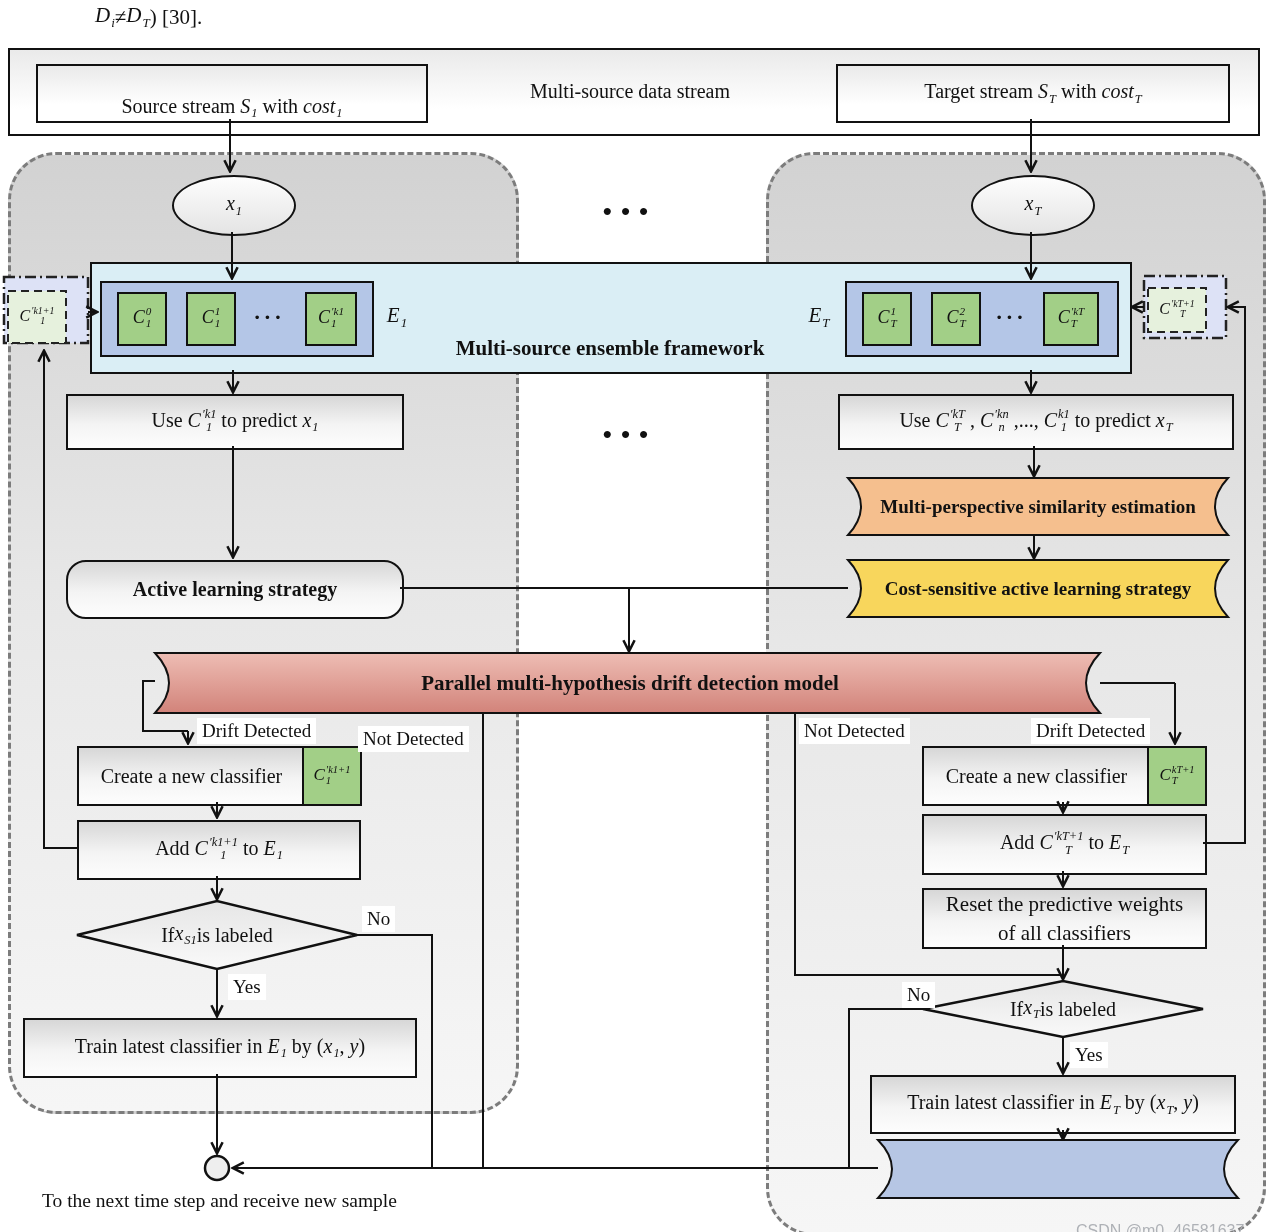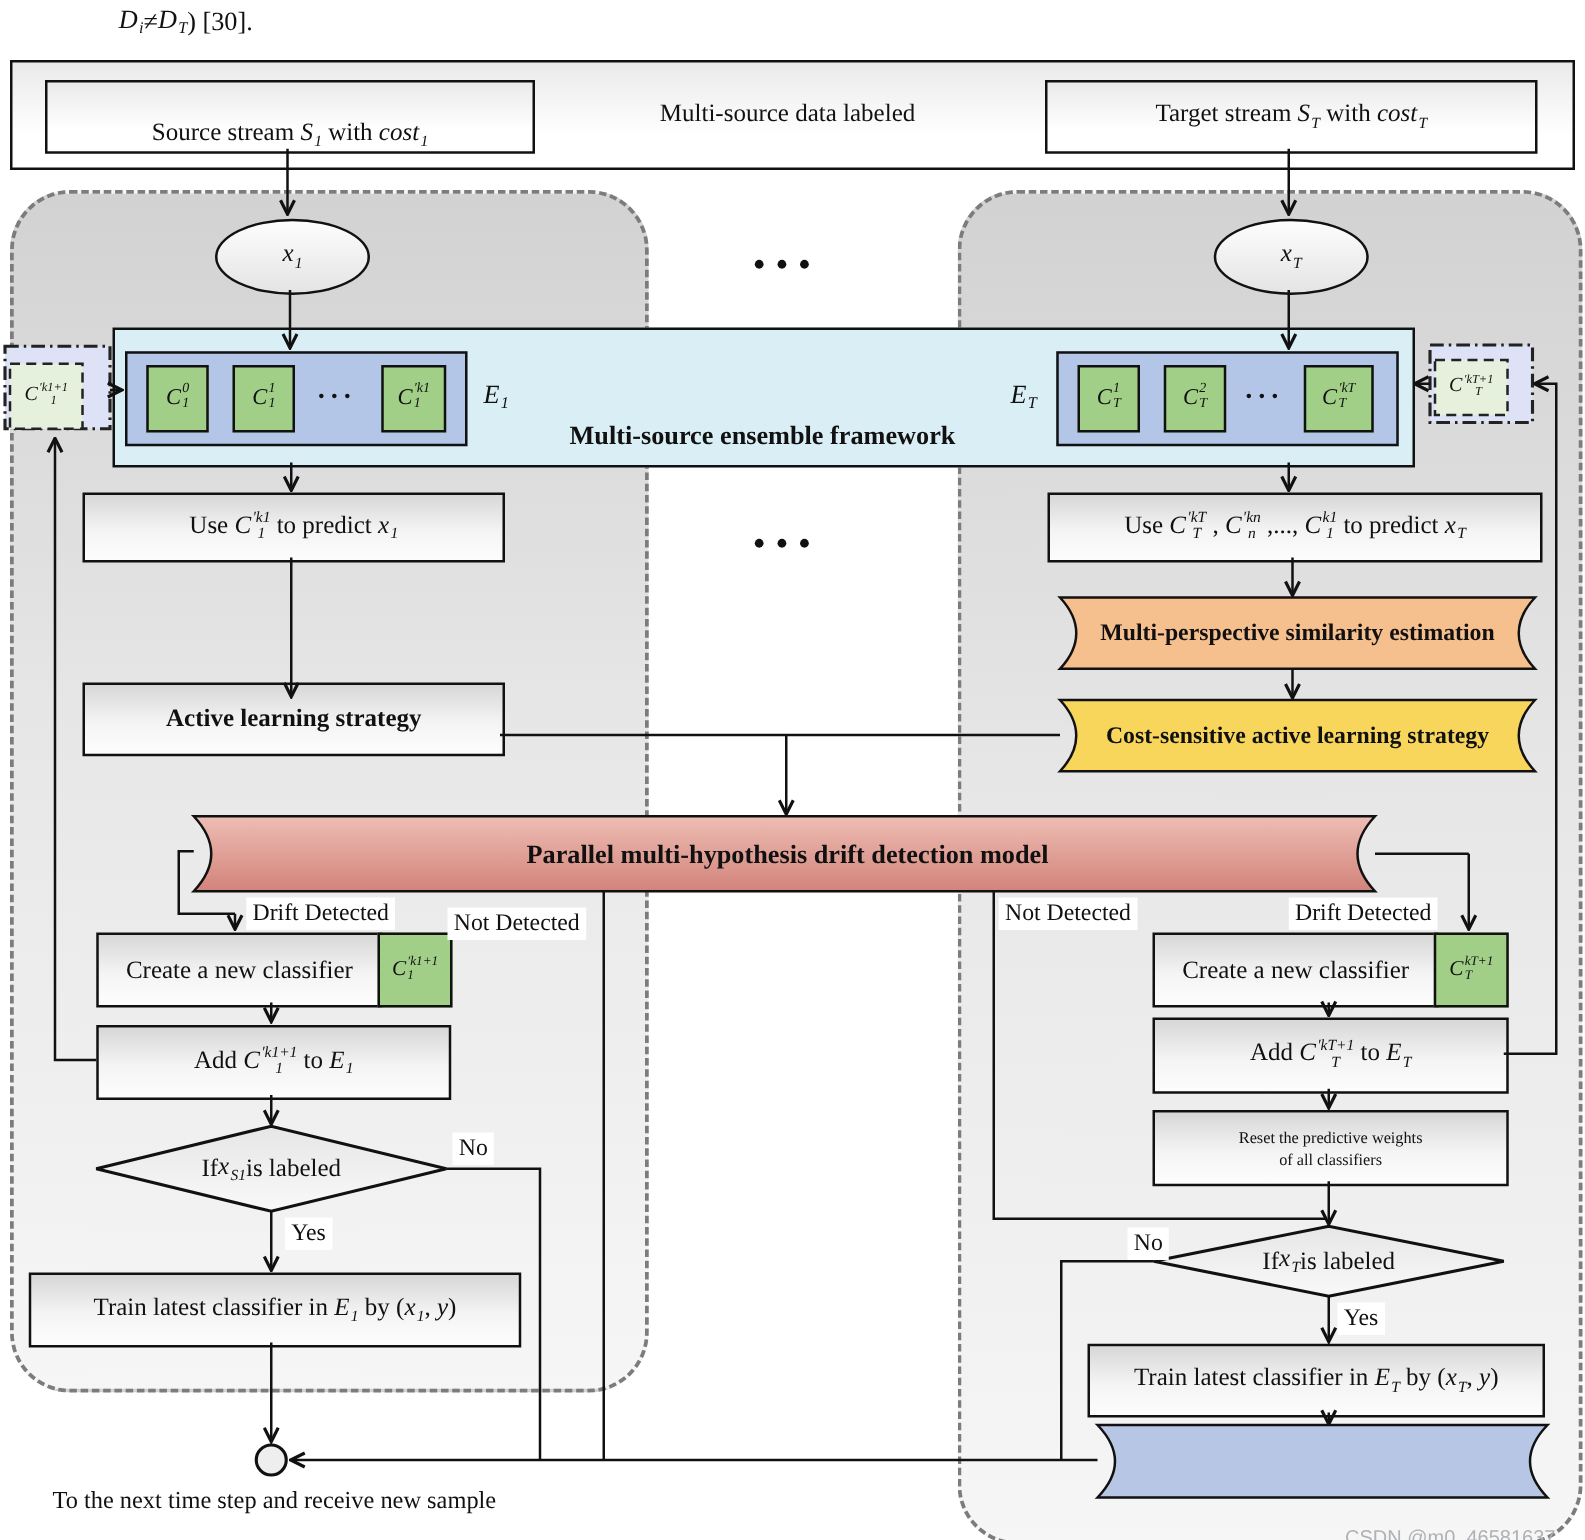--- a/index.html
+++ b/index.html
@@ -66,21 +66,21 @@
             <span class="sub">1</span>
           </span>
         </span><span> with </span><span class="m">
           <span class="mb">cost</span>
           <span class="ss">
             <span class="sup"></span>
             <span class="sub">1</span>
           </span>
         </span></span>
   </div>
-  <div class="txt" style="left:440px;top:64px;width:380px;height:55px;font-size:20px;">Multi-source data labeled</div>
+  <div class="txt" style="left:440px;top:64px;width:380px;height:55px;font-size:20px;">Multi-source data stream</div>
   <div class="box flat" style="left:836px;top:64px;width:390px;height:55px;z-index:12;">
     <span><span>Target stream </span><span class="m">
           <span class="mb">S</span>
           <span class="ss">
             <span class="sup"></span>
             <span class="sub">T</span>
           </span>
         </span><span> with </span><span class="m">
           <span class="mb">cost</span>
           <span class="ss">
@@ -252,21 +252,21 @@
         </span><span>   to predict </span><span class="m">
           <span class="mb">x</span>
           <span class="ss">
             <span class="sup"></span>
             <span class="sub">T</span>
           </span>
         </span></span>
   </div>
 
   <div class="txt bold" style="left:866px;top:478px;width:344px;height:57px;font-size:19px;text-align:right;">Multi-perspective similarity estimation</div>
-  <div class="box bold" style="left:66px;top:546px;width:334px;height:55px;">
+  <div class="box bold" style="left:66px;top:560px;width:334px;height:55px;border-radius:20px;">
     <span>Active learning strategy</span>
   </div>
   <div class="txt bold" style="left:866px;top:560px;width:344px;height:57px;font-size:19px;">Cost-sensitive active learning strategy</div>
   <div class="txt bold" style="left:300px;top:653px;width:660px;height:60px;font-size:21px;">Parallel multi-hypothesis drift detection model</div>
 
   <div class="tag txt" style="left:197px;top:718px;height:26px;">Drift Detected</div>
   <div class="tag txt" style="left:358px;top:726px;height:26px;">Not Detected</div>
   <div class="box" style="left:77px;top:746px;width:225px;height:56px;">
     <span>Create a new classifier</span>
   </div>
@@ -347,21 +347,21 @@
             <span class="sub">T</span>
           </span>
         </span><span> to </span><span class="m">
           <span class="mb">E</span>
           <span class="ss">
             <span class="sup"></span>
             <span class="sub">T</span>
           </span>
         </span></span>
   </div>
-  <div class="box" style="left:922px;top:888px;width:281px;height:57px;flex-direction:column;font-size:13px;line-height:1.35;">
+  <div class="box" style="left:922px;top:888px;width:281px;height:57px;flex-direction:column;font-size:21px;line-height:1.35;">
     <span>Reset the predictive weights</span>
     <span>of all classifiers</span>
   </div>
   <div class="tag txt" style="left:902px;top:982px;height:26px;">No</div>
   <div class="txt" style="left:963px;top:990px;width:200px;height:38px;font-size:20px;">
       <span>If </span>
       <span class="m">
         <span class="mb">x</span>
         <span class="ss">
           <span class="sup"></span>

